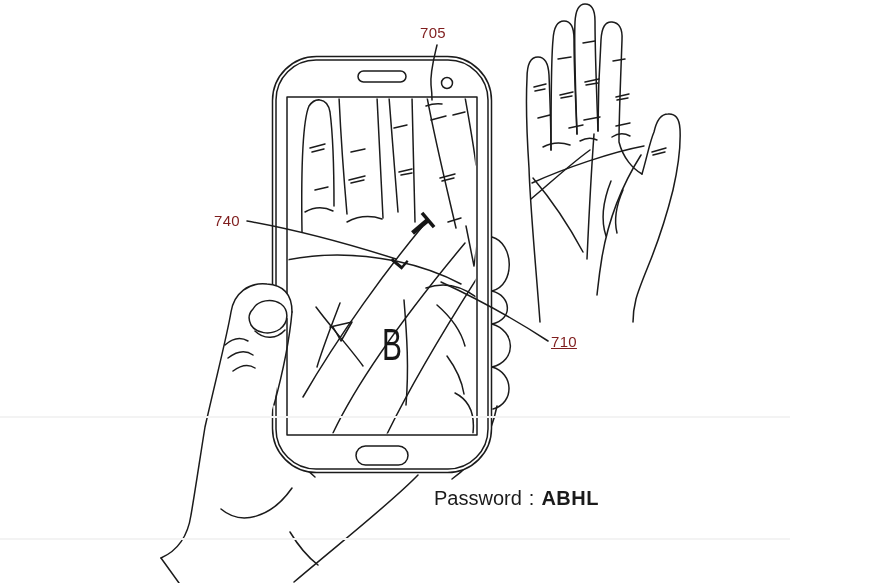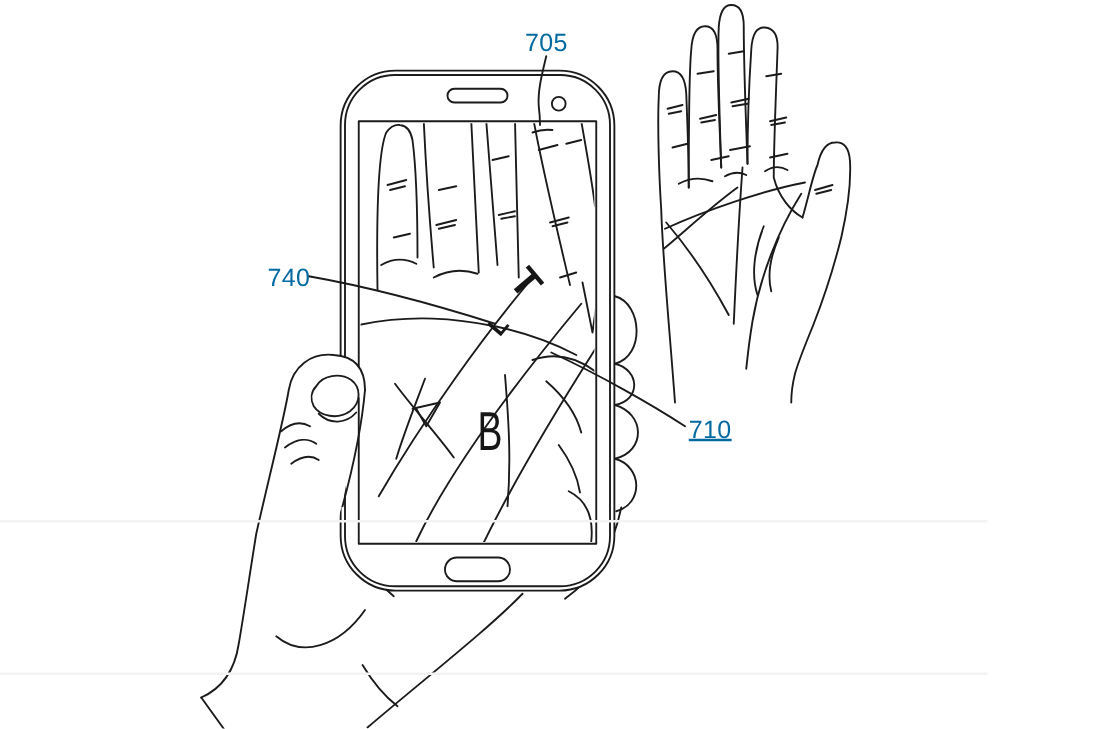--- a/index.html
+++ b/index.html
@@ -4,21 +4,21 @@
 <style>
   html,body{margin:0;padding:0;background:#fff;}
   .stage{position:relative;width:875px;height:583px;background:#ffffff;overflow:hidden;
          font-family:"Liberation Sans",sans-serif;color:#1b1b1b;}
   .art{position:absolute;left:0;top:0;}
   .art path,.art rect,.art circle{fill:none;stroke:#1b1b1b;stroke-width:1.5;
          stroke-linecap:round;stroke-linejoin:round;}
   .art .fillwhite{fill:#ffffff;}
   .art .nostroke{stroke:none;}
   .art text{stroke:none;fill:#161616;font-family:"Liberation Sans",sans-serif;}
-  .ref-label{position:absolute;font-size:20px;letter-spacing:.3px;color:#0369a1;}
+  .ref-label{position:absolute;font-size:15px;letter-spacing:.3px;color:#7f1d1d;}
   .caption{position:absolute;left:434px;top:487px;font-size:20px;white-space:nowrap;}
   .caption .sep{margin:0 7px;}
   .caption .pw{font-weight:bold;letter-spacing:.5px;}
   .scanline{position:absolute;height:2px;background:#f3f3f3;}
 </style>
 </head>
 <body>
 
 <div class="stage">
 
@@ -146,16 +146,19 @@
       <path d="M437,45 C434,58 430,72 431,85 Q432,93 432,100"></path>
       <path d="M247,221 C298,230 352,245 396,259"></path>
       <path d="M441,282 C480,300 522,324 548,341"></path>
     </g>
   </svg>
 
   <div class="ref-label" style="left:420px;top:24px;">705</div>
   <div class="ref-label" style="left:214px;top:212px;">740</div>
   <div class="ref-label" style="left:551px;top:333px;text-decoration:underline;">710</div>
 
+  <div class="caption">
+    <span>Password</span><span class="sep">:</span><span class="pw">ABHL</span>
+  </div>
 
   <div class="scanline" style="left:0;top:416px;width:790px;"></div>
   <div class="scanline" style="left:0;top:538px;width:790px;"></div>
 </div>
 
 </body></html>

